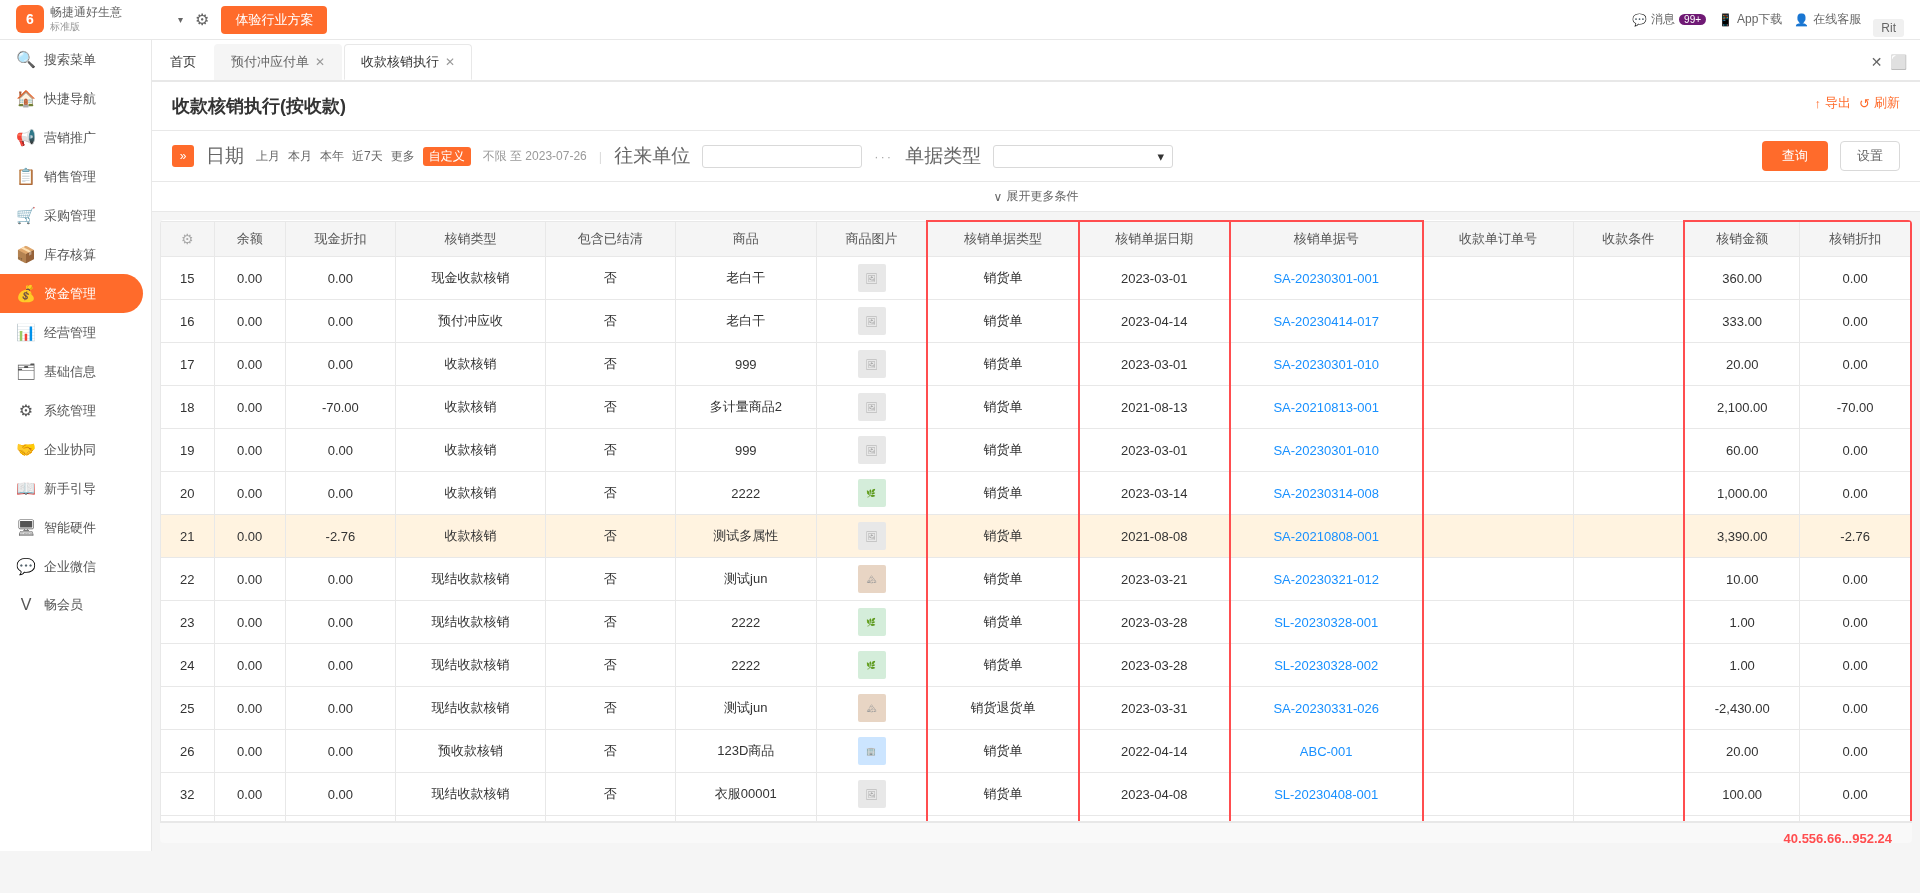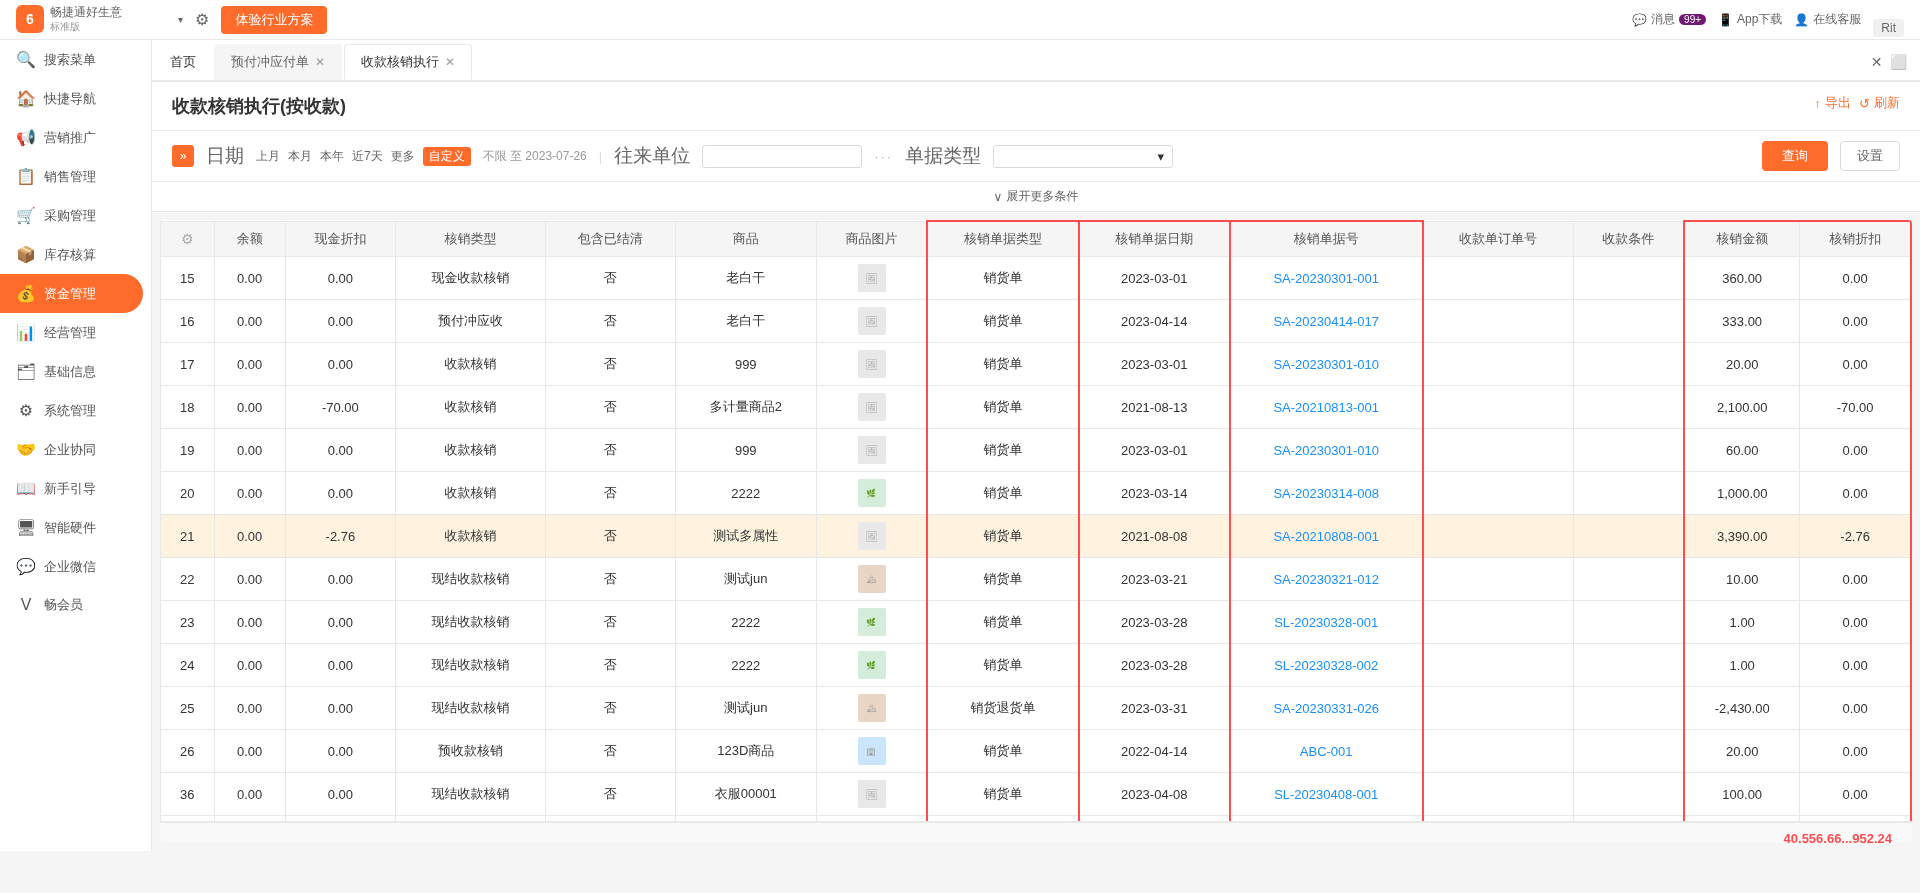--- a/index.html
+++ b/index.html
@@ -474,21 +474,21 @@
     <td><div class="img-product" style="background:#cce5ff;">🏢</div></td>
     <td class="col-type">销货单</td>
     <td class="col-date">2022-04-14</td>
     <td class="col-no"><a class="link-text">ABC-001</a></td>
     <td></td>
     <td></td>
     <td class="col-amount">20.00</td>
     <td class="col-discount">0.00</td>
   </tr>
               <tr>
-    <td>36</td>
+    <td>32</td>
     <td>0.00</td>
     <td class="">0.00</td>
     <td>现结收款核销</td>
     <td>否</td>
     <td>衣服00001</td>
     <td><div class="img-placeholder">🖼</div></td>
     <td class="col-type">销货单</td>
     <td class="col-date">2023-04-08</td>
     <td class="col-no"><a class="link-text">SL-20230408-001</a></td>
     <td></td>

